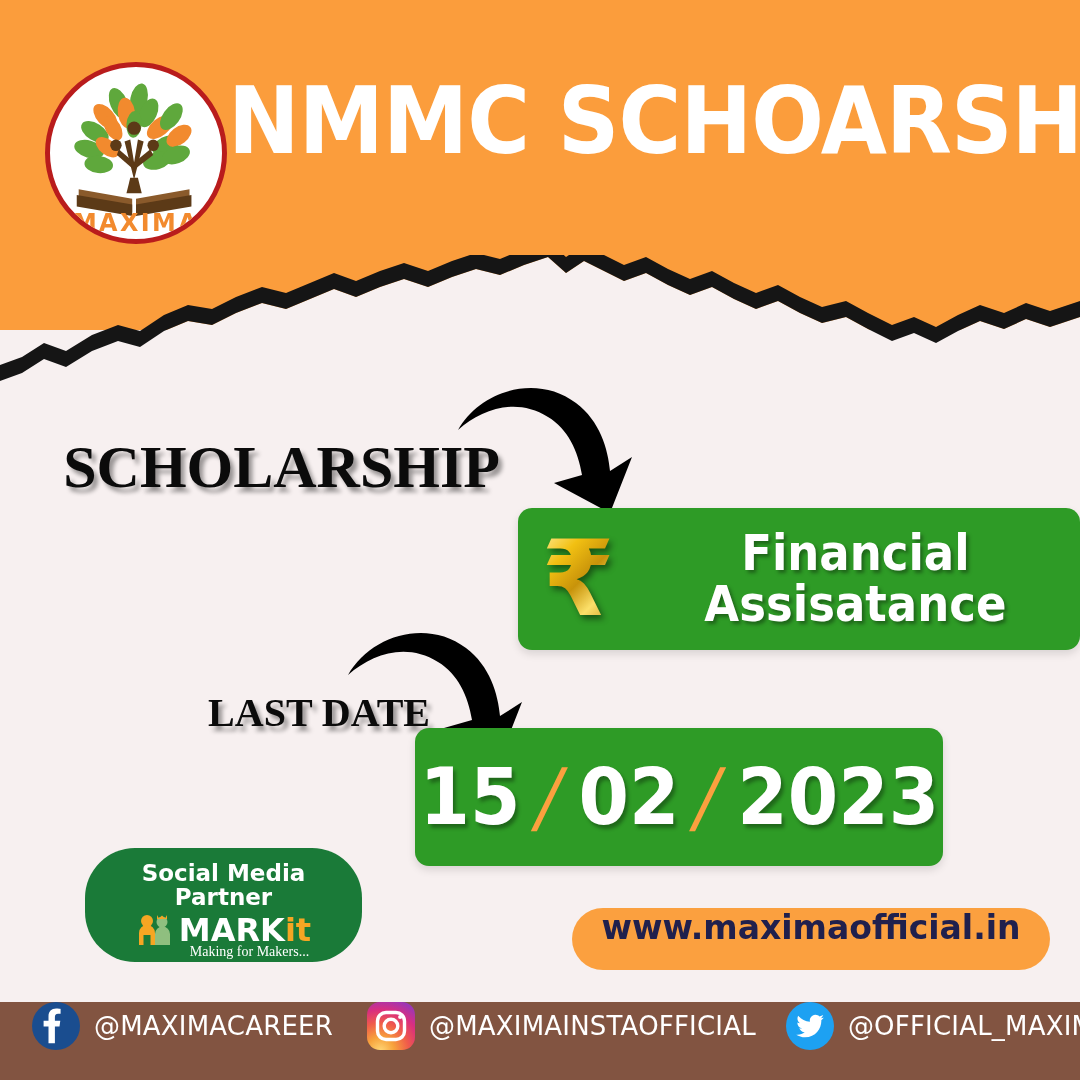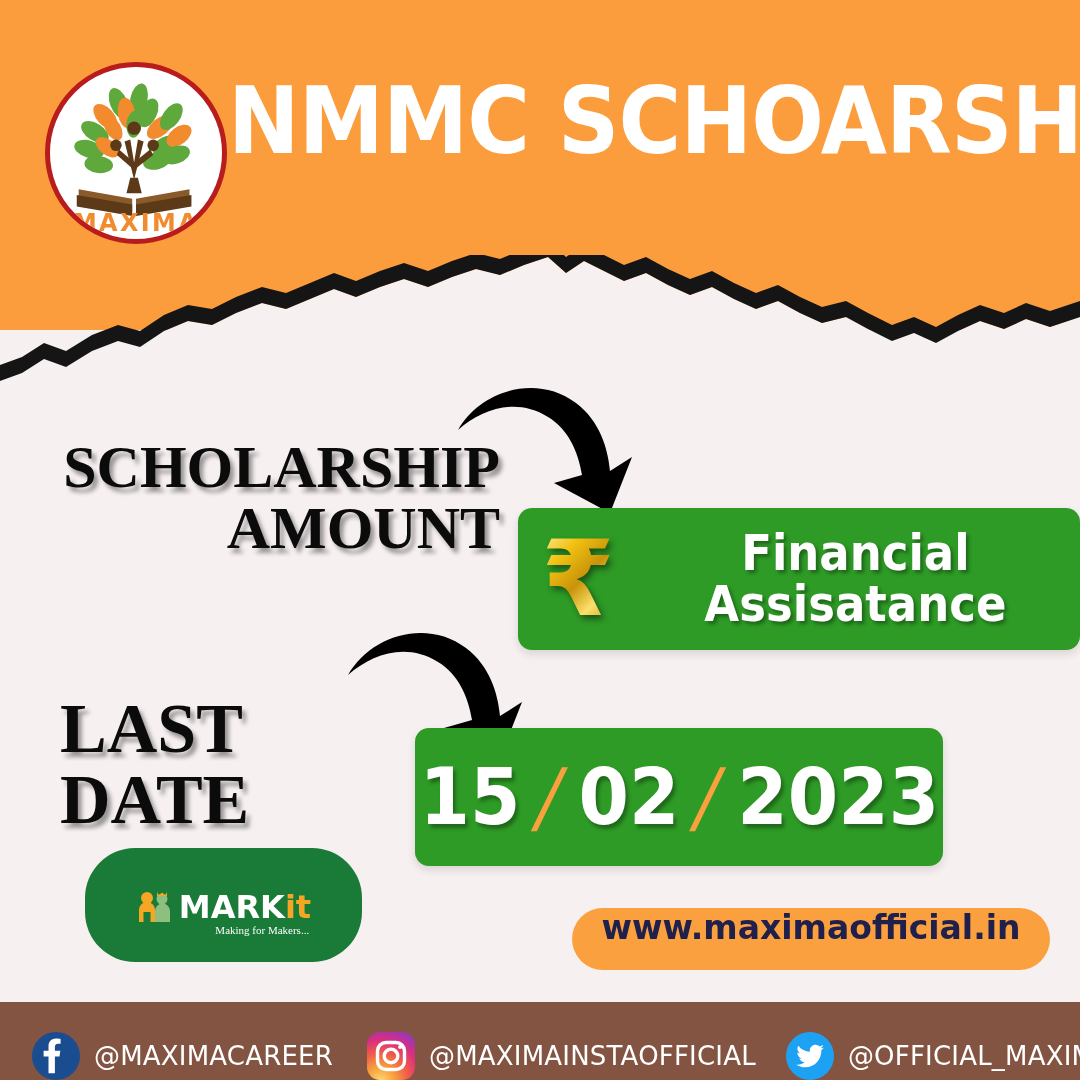--- a/index.html
+++ b/index.html
@@ -51,21 +51,21 @@
     color:#0B0B0B;
     text-shadow: 4px 5px 4px rgba(0,0,0,0.38);
     line-height:1.02;
   }
   #amount-label {
     left:40px; top:437px; width:460px;
     font-size:60px; text-align:right;
   }
   #lastdate-label {
     left:60px; top:693px; width:370px;
-    font-size:70px; text-align:left;
+    font-size:40px; text-align:right;
   }
 
   
   .green-panel {
     position:absolute;
     background:#2E9B26;
     border-radius:14px;
     box-shadow:0 4px 8px rgba(0,0,0,0.12);
   }
   #assist-panel {
@@ -126,40 +126,40 @@
   }
   .markit-row { display:flex; align-items:center; margin-top:4px; }
   .markit-text {
     position:relative; font-family:"DejaVu Sans", sans-serif;
     font-weight:bold; font-size:32px; line-height:1; margin-left:5px;
   }
   .markit-mark { color:#FFFFFF; }
   .markit-it { color:#F5A623; }
   .markit-tag {
     position:absolute; right:2px; bottom:-13px;
-    font-size:11px; font-weight:normal; color:#FFFFFF;
+    font-size:14px; font-weight:normal; color:#FFFFFF;
     font-family:"Liberation Serif", serif; white-space:nowrap;
   }
 
   
   #website-pill {
     position:absolute; left:572px; top:908px; width:478px; height:62px;
     background:#FBA03F; border-radius:31px;
     display:flex; justify-content:center;
   }
   .website-text {
     color:#20204D; font-size:33px; font-weight:bold;
     font-family:"DejaVu Sans", sans-serif; letter-spacing:0px;
   }
 
   
   .footer {
     position:absolute; left:0; bottom:0; width:1080px; height:78px;
     background:#825441;
-    display:flex; align-items:flex-end;
+    display:flex; align-items:flex-start;
   }
   .social-item { display:flex; align-items:center; }
   .social-handle {
     color:#FFFFFF; font-size:26px; font-family:"DejaVu Sans", sans-serif;
     margin-left:14px; letter-spacing:0.2px; white-space:nowrap;
   }
   #social-fb { margin-left:32px; }
   #social-ig { margin-left:34px; }
   #social-tw { margin-left:30px; }
   .social-icon { width:48px; height:48px; flex:none; }
@@ -231,21 +231,20 @@
              L1080,46 L1050,56 L1026,48 L1004,58 L980,50 L958,60 L936,72 L914,62
              L892,70 L868,58 L846,46 L822,52 L800,42 L778,30 L756,38 L734,28
              L712,16 L690,24 L668,14 L646,2 L624,10 L604,0 L584,-10 L566,2
              L548,-14 L524,-6 L500,4 L476,-2 L452,6 L428,16 L404,8 L380,16
              L356,26 L334,18 L310,28 L286,38 L262,32 L236,42 L212,54 L188,50
              L164,60 L140,76 L118,70 L92,80 L66,96 L44,88 L22,102 L0,110 Z" fill="#151515"></path>
   </svg>
 
   <div id="amount-label" class="label-serif">
     <div>SCHOLARSHIP</div>
-    <div>AMOUNT</div>
   </div>
 
   <svg id="arrow-1" class="arrow" viewBox="0 0 200 145">
     <path d="M8,55 C30,16 86,-2 126,28 C150,46 158,74 160,96
              L182,82 L160,138 L104,108 L132,100
              C128,76 118,54 98,42 C66,22 32,34 8,55 Z" fill="#000000"></path>
   </svg>
 
   <div id="assist-panel" class="green-panel">
     <div class="rupee-wrap">
@@ -269,20 +268,24 @@
     <div class="date-row">
       <span>15</span>
       <span class="slash">/</span>
       <span>02</span>
       <span class="slash">/</span>
       <span>2023</span>
     </div>
   </div>
 
   <div id="partner-badge">
+    <div class="partner-title">
+      <div>Social Media</div>
+      <div>Partner</div>
+    </div>
     <div class="markit-row">
       <svg width="38" height="34" viewBox="0 0 38 34">
         <circle cx="11" cy="8" r="6" fill="#F5A623"></circle>
         <path d="M3 32 L3 20 a8 8 0 0 1 16 0 L19 32 L14.5 32 L14.5 22 L7.5 22 L7.5 32 Z" fill="#F5A623"></path>
         <circle cx="26" cy="9" r="5.5" fill="#8FBF7F"></circle>
         <path d="M19 32 L19 21 a7.5 7.5 0 0 1 15 0 L34 32 Z" fill="#8FBF7F"></path>
         <path d="M21 2 L23 5.5 L26 2.5 L29 5.5 L31 2 L31 6 L21 6 Z" fill="#F5A623"></path>
       </svg>
       <span class="markit-text"><span class="markit-mark">MARK</span><span class="markit-it">it</span><span class="markit-tag">Making for Makers...</span></span>
     </div>

